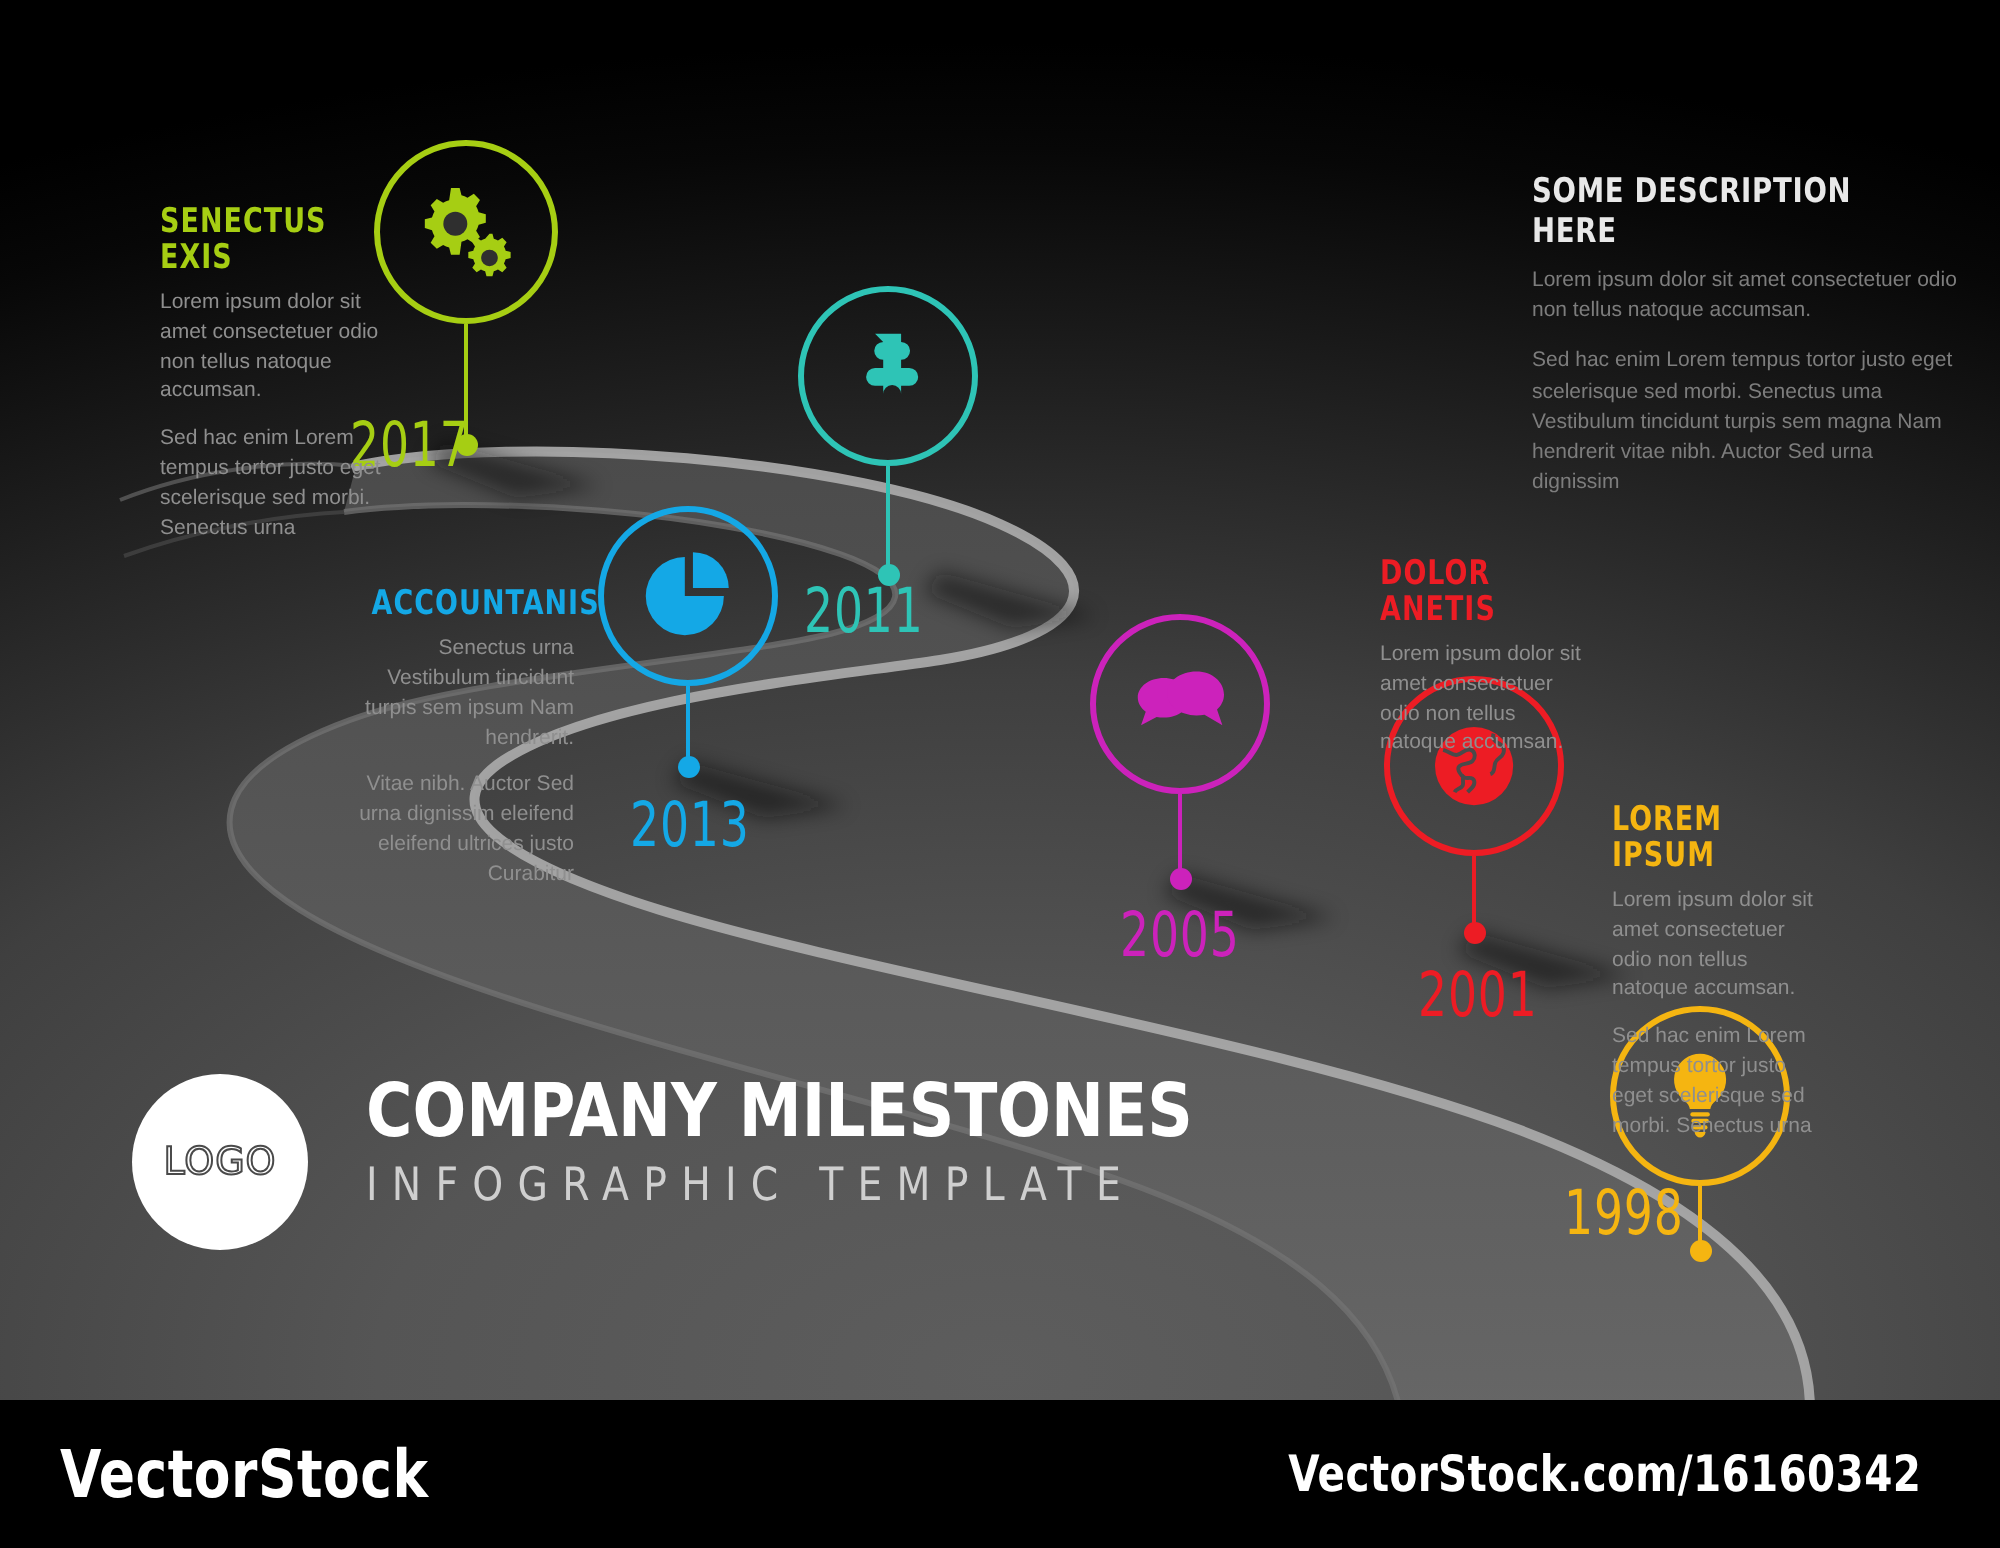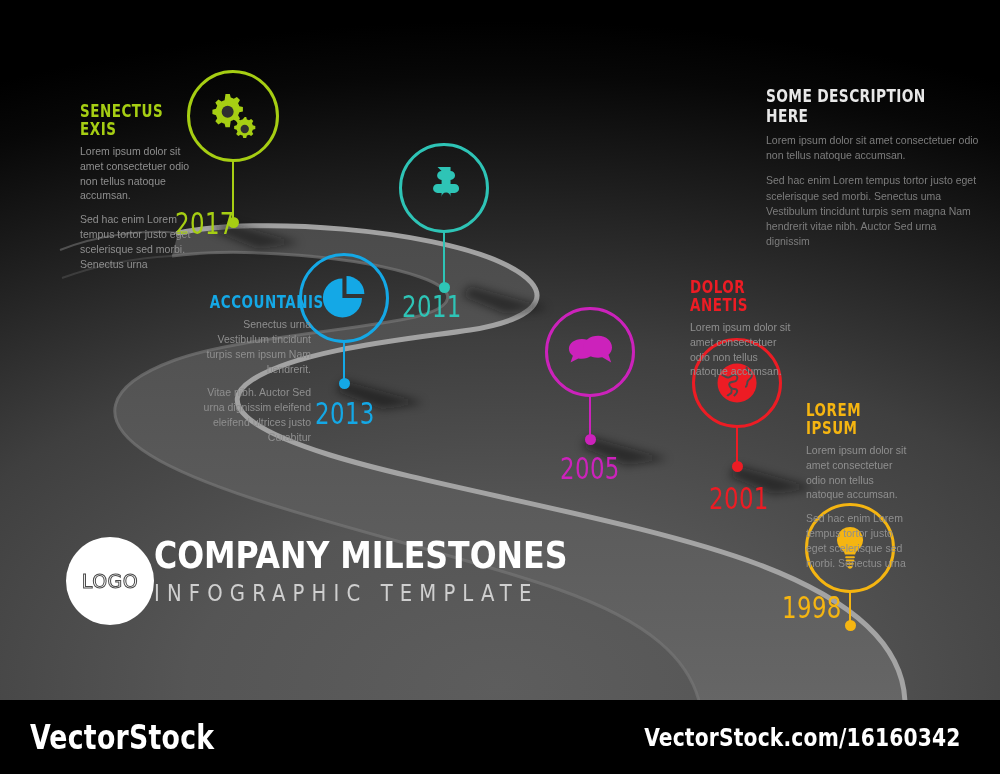--- a/index.html
+++ b/index.html
@@ -59,21 +59,21 @@
   #logoCircle {
     width:88px; height:88px; border-radius:50%; background:#fff;
     display:flex; align-items:center; justify-content:center;
     flex:0 0 88px;
   }
   #logoCircle span {
     font-family:"DejaVu Sans","Liberation Sans",sans-serif;
     font-size:19px; letter-spacing:.5px; color:#4a4a4a;
     -webkit-text-stroke:1px #4a4a4a; color:transparent;
   }
-  #titleText { }
+  #titleText { margin-left:29px; }
   #mainTitle {
     font-family:"DejaVu Sans Condensed","Liberation Sans Narrow","Liberation Sans", sans-serif;
     font-size:37px; font-weight:700; color:#ffffff;
     letter-spacing:0px; line-height:1; text-transform:uppercase;
     transform:scaleX(.95); transform-origin:left center;
   }
   #subTitle {
     font-family:"DejaVu Sans Condensed","Liberation Sans Narrow","Liberation Sans", sans-serif;
     font-size:23px; font-weight:400; color:#cfcfcf;
     letter-spacing:7.5px; line-height:1; margin-top:8px;
@@ -261,21 +261,21 @@
     <div class="m-dot" style="left:844.5px; top:620px; background:#F5B511;"></div>
     <div class="m-year" style="left:782px; top:589px; color:#F5B511;">1998</div>
   </div>
 
   <div class="txt" style="left:80px; top:103px; width:125px;">
     <h3 style="color:#A6CE13;">SENECTUS EXIS</h3>
     <p>Lorem ipsum dolor sit amet consectetuer odio non tellus natoque accumsan.</p>
     <p>Sed hac enim Lorem tempus tortor justo eget scelerisque sed morbi. Senectus urna</p>
   </div>
 
-  <div class="txt right" style="left:172px; top:294px; width:115px;margin-left:24px;">
+  <div class="txt right" style="left:172px; top:294px; width:115px;">
     <h3 style="color:#14A8E6;">ACCOUNTANIS</h3>
     <p>Senectus urna Vestibulum tincidunt turpis sem ipsum Nam hendrerit.</p>
     <p>Vitae nibh. Auctor Sed urna dignissim eleifend eleifend ultrices justo Curabitur</p>
   </div>
 
 
 
   <div class="txt" style="left:690px; top:279px; width:105px;">
     <h3 style="color:#ED1C24;">DOLOR ANETIS</h3>
     <p>Lorem ipsum dolor sit amet consectetuer odio non tellus natoque accumsan.</p>

